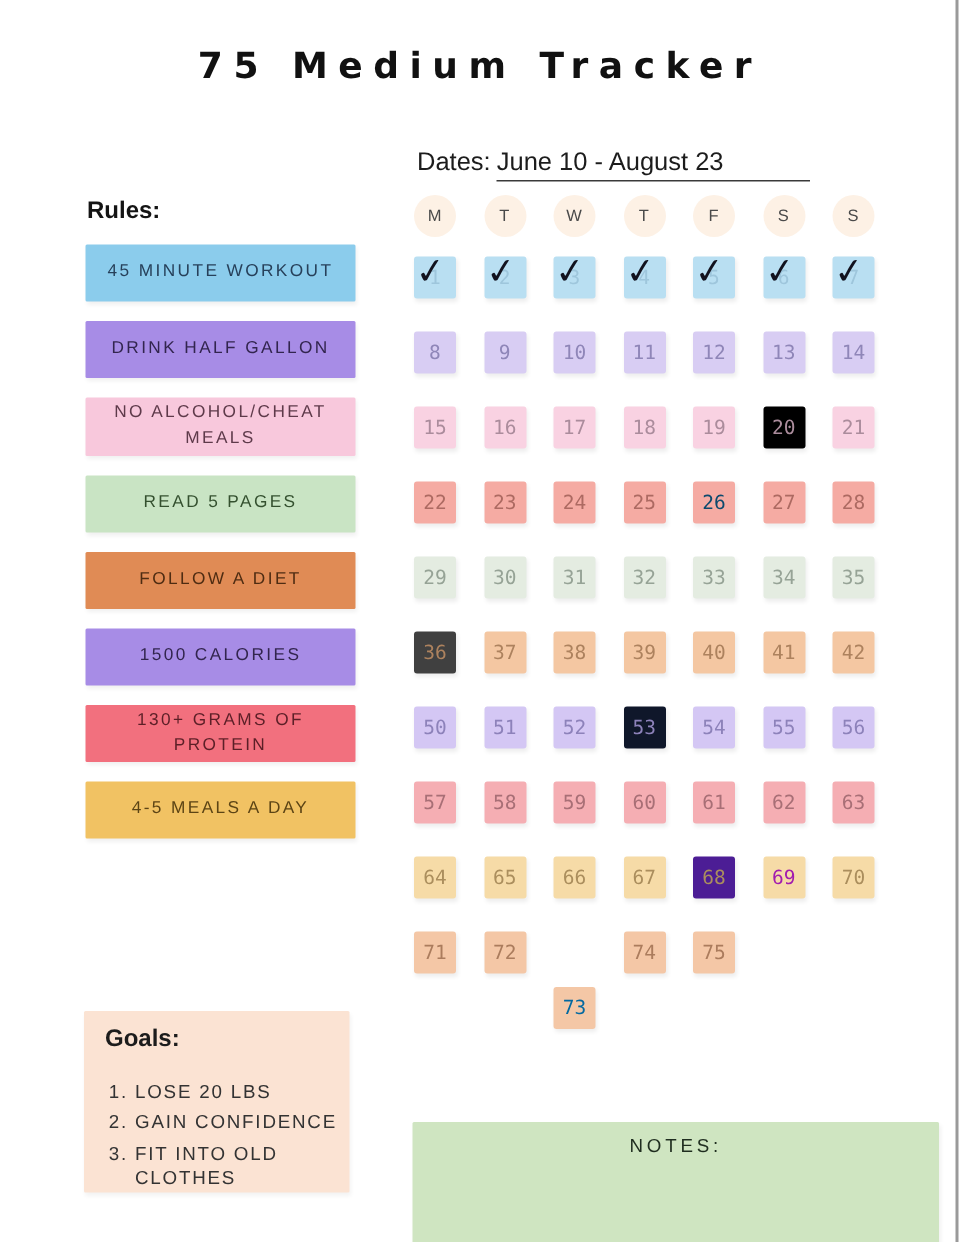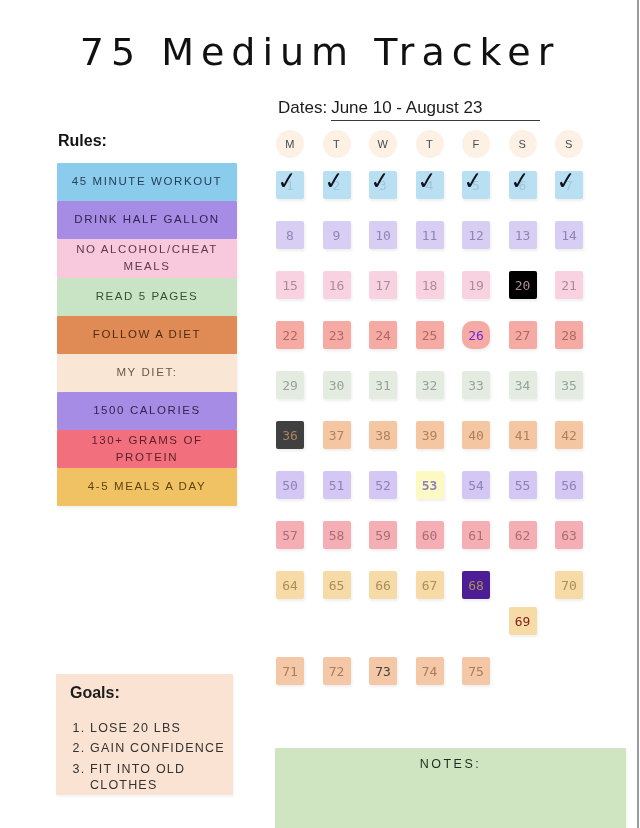--- a/index.html
+++ b/index.html
@@ -16,42 +16,42 @@
   .right-edge {
     position:absolute; top:0; right:1px; width:2px; height:828px;
     background:#9a9a9a;
   }
 
   
   .title {
     position:absolute; left:0; top:30px; width:640px;
     text-align:center;
     font-family:"DejaVu Sans", sans-serif;
-    font-size:38px; font-weight:400; letter-spacing:7px;
+    font-size:24px; font-weight:700; letter-spacing:7px;
     color:#111111; margin:0;
   }
   .dates {
     position:absolute; left:278px; top:98px;
     font-size:17px; color:#1c1c1c; white-space:nowrap;
   }
   .dates .lbl { padding-right:4px; }
   .dates .val {
     display:inline-block;
     border-bottom:1.6px solid #3a3a3a;
     padding-right:58px; padding-bottom:2px;
   }
 
   
   .rules-heading {
     position:absolute; left:58px; top:132px;
     font-size:16px; font-weight:bold; color:#141414;
   }
   .rules-list {
     position:absolute; left:57px; top:163px; width:180px;
-    display:flex; flex-direction:column; 
+    display:flex; flex-direction:column; gap:13px;
   }
   .rule-btn {
     width:180px; min-height:38px;
     display:flex; align-items:center; justify-content:center;
     text-align:center;
     font-size:11.5px; letter-spacing:1.6px; font-weight:500;
     padding:2px 6px; box-sizing:border-box;
     border-radius:1px;
     box-shadow:1px 2px 3px rgba(0,0,0,0.06);
     line-height:1.5;
@@ -132,21 +132,20 @@
     <span class="lbl">Dates:</span><span class="val">June 10 - August 23</span>
   </div>
 
   <div class="rules-heading">Rules:</div>
   <div class="rules-list" id="rules-list">
       <div class="rule-btn" style="background: rgb(139, 204, 236); color: rgb(39, 64, 90);">45 MINUTE WORKOUT</div>
       <div class="rule-btn" style="background: rgb(167, 140, 230); color: rgb(50, 37, 78);">DRINK HALF GALLON</div>
       <div class="rule-btn" style="background: rgb(248, 200, 220); color: rgb(94, 58, 74);">NO ALCOHOL/CHEAT MEALS</div>
       <div class="rule-btn" style="background: rgb(201, 228, 196); color: rgb(52, 80, 47);">READ 5 PAGES</div>
       <div class="rule-btn" style="background: rgb(224, 139, 85); color: rgb(78, 44, 18);">FOLLOW A DIET</div>
-      <div class="rule-btn" style="background: rgb(250, 230, 212); color: rgb(110, 86, 68);">MY DIET:</div>
       <div class="rule-btn" style="background: rgb(167, 140, 230); color: rgb(50, 37, 78);">1500 CALORIES</div>
       <div class="rule-btn" style="background: rgb(242, 112, 126); color: rgb(92, 31, 39);">130+ GRAMS OF PROTEIN</div>
       <div class="rule-btn" style="background: rgb(241, 194, 99); color: rgb(92, 68, 21);">4-5 MEALS A DAY</div>
     </div>
 
   <div class="goals-box">
     <div class="goals-heading">Goals:</div>
     <ol class="goals-list" id="goals-list">
         <li>LOSE 20 LBS</li>
         <li>GAIN CONFIDENCE</li>
@@ -190,21 +189,21 @@
           <div class="day-cell" style="background: rgb(249, 210, 226); color: rgb(171, 140, 156);">18</div>
           <div class="day-cell" style="background: rgb(249, 210, 226); color: rgb(171, 140, 156);">19</div>
           <div class="day-cell" style="background: #000000; color: rgb(171, 140, 156);">20</div>
           <div class="day-cell" style="background: rgb(249, 210, 226); color: rgb(171, 140, 156);">21</div>
         </div>
         <div class="cal-row">
           <div class="day-cell" style="background: rgb(245, 171, 163); color: rgb(173, 106, 98);">22</div>
           <div class="day-cell" style="background: rgb(245, 171, 163); color: rgb(173, 106, 98);">23</div>
           <div class="day-cell" style="background: rgb(245, 171, 163); color: rgb(173, 106, 98);">24</div>
           <div class="day-cell" style="background: rgb(245, 171, 163); color: rgb(173, 106, 98);">25</div>
-          <div class="day-cell" style="background: rgb(245, 171, 163); color: #6d28d9; border-radius: 10px;">26</div>
+          <div class="day-cell" style="background: rgb(245, 171, 163); color: #0c4a6e;">26</div>
           <div class="day-cell" style="background: rgb(245, 171, 163); color: rgb(173, 106, 98);">27</div>
           <div class="day-cell" style="background: rgb(245, 171, 163); color: rgb(173, 106, 98);">28</div>
         </div>
         <div class="cal-row">
           <div class="day-cell" style="background: rgb(228, 236, 225); color: rgb(150, 163, 150);">29</div>
           <div class="day-cell" style="background: rgb(228, 236, 225); color: rgb(150, 163, 150);">30</div>
           <div class="day-cell" style="background: rgb(228, 236, 225); color: rgb(150, 163, 150);">31</div>
           <div class="day-cell" style="background: rgb(228, 236, 225); color: rgb(150, 163, 150);">32</div>
           <div class="day-cell" style="background: rgb(228, 236, 225); color: rgb(150, 163, 150);">33</div>
           <div class="day-cell" style="background: rgb(228, 236, 225); color: rgb(150, 163, 150);">34</div>
@@ -216,47 +215,47 @@
           <div class="day-cell" style="background: rgb(244, 199, 162); color: rgb(173, 130, 94);">38</div>
           <div class="day-cell" style="background: rgb(244, 199, 162); color: rgb(173, 130, 94);">39</div>
           <div class="day-cell" style="background: rgb(244, 199, 162); color: rgb(173, 130, 94);">40</div>
           <div class="day-cell" style="background: rgb(244, 199, 162); color: rgb(173, 130, 94);">41</div>
           <div class="day-cell" style="background: rgb(244, 199, 162); color: rgb(173, 130, 94);">42</div>
         </div>
         <div class="cal-row">
           <div class="day-cell" style="background: rgb(212, 199, 244); color: rgb(141, 130, 186);">50</div>
           <div class="day-cell" style="background: rgb(212, 199, 244); color: rgb(141, 130, 186);">51</div>
           <div class="day-cell" style="background: rgb(212, 199, 244); color: rgb(141, 130, 186);">52</div>
-          <div class="day-cell" style="background: #fef9c3; color: rgb(141, 130, 186); font-weight: bold;">53</div>
+          <div class="day-cell" style="background: #0f172a; color: rgb(141, 130, 186);">53</div>
           <div class="day-cell" style="background: rgb(212, 199, 244); color: rgb(141, 130, 186);">54</div>
           <div class="day-cell" style="background: rgb(212, 199, 244); color: rgb(141, 130, 186);">55</div>
           <div class="day-cell" style="background: rgb(212, 199, 244); color: rgb(141, 130, 186);">56</div>
         </div>
         <div class="cal-row">
           <div class="day-cell" style="background: rgb(245, 174, 179); color: rgb(168, 111, 118);">57</div>
           <div class="day-cell" style="background: rgb(245, 174, 179); color: rgb(168, 111, 118);">58</div>
           <div class="day-cell" style="background: rgb(245, 174, 179); color: rgb(168, 111, 118);">59</div>
           <div class="day-cell" style="background: rgb(245, 174, 179); color: rgb(168, 111, 118);">60</div>
           <div class="day-cell" style="background: rgb(245, 174, 179); color: rgb(168, 111, 118);">61</div>
           <div class="day-cell" style="background: rgb(245, 174, 179); color: rgb(168, 111, 118);">62</div>
           <div class="day-cell" style="background: rgb(245, 174, 179); color: rgb(168, 111, 118);">63</div>
         </div>
         <div class="cal-row">
           <div class="day-cell" style="background: rgb(246, 219, 167); color: rgb(171, 142, 93);">64</div>
           <div class="day-cell" style="background: rgb(246, 219, 167); color: rgb(171, 142, 93);">65</div>
           <div class="day-cell" style="background: rgb(246, 219, 167); color: rgb(171, 142, 93);">66</div>
           <div class="day-cell" style="background: rgb(246, 219, 167); color: rgb(171, 142, 93);">67</div>
           <div class="day-cell" style="background: #4c1d95; color: rgb(171, 142, 93);">68</div>
-          <div class="day-cell" style="background: rgb(246, 219, 167); color: #7f1d1d; margin-top: 36px;">69</div>
+          <div class="day-cell" style="background: rgb(246, 219, 167); color: #a21caf;">69</div>
           <div class="day-cell" style="background: rgb(246, 219, 167); color: rgb(171, 142, 93);">70</div>
         </div>
         <div class="cal-row">
           <div class="day-cell" style="background: rgb(244, 199, 166); color: rgb(171, 124, 93);">71</div>
           <div class="day-cell" style="background: rgb(244, 199, 166); color: rgb(171, 124, 93);">72</div>
-          <div class="day-cell" style="background: rgb(244, 199, 166); color: #404040;">73</div>
+          <div class="day-cell" style="background: rgb(244, 199, 166); color: #0369a1; margin-top: 37px;">73</div>
           <div class="day-cell" style="background: rgb(244, 199, 166); color: rgb(171, 124, 93);">74</div>
           <div class="day-cell" style="background: rgb(244, 199, 166); color: rgb(171, 124, 93);">75</div>
         </div>
       </div>
   </div>
 
   <div class="notes-box" style="background: rgb(207, 229, 193);">
     <div class="notes-label">NOTES:</div>
   </div>
 </div>

